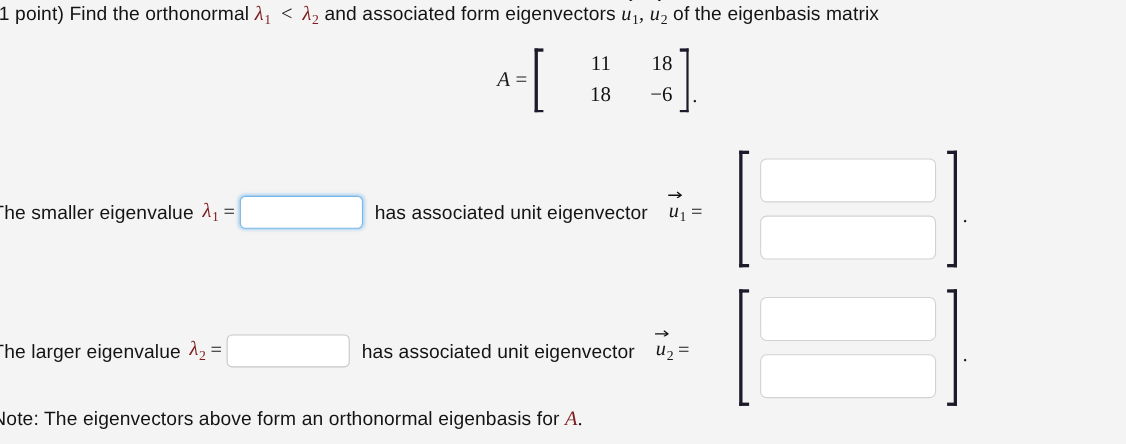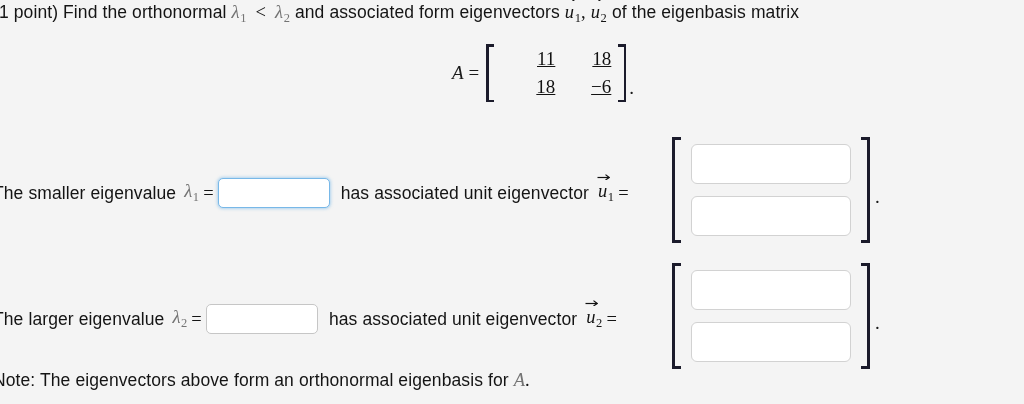--- a/index.html
+++ b/index.html
@@ -29,21 +29,21 @@
     color: #141414;
     white-space: nowrap;
     letter-spacing: 0.1px;
   }
 
   
   .math {
     font-family: "Liberation Serif", serif;
     font-style: italic;
     font-size: 18.5px;
-    color: #737373;
+    color: #7f1d1d;
   }
   .math-up {
     font-family: "Liberation Serif", serif;
     font-style: normal;
     font-size: 18.5px;
     color: #111;
   }
   .sub {
     font-family: "Liberation Serif", serif;
     font-style: normal;
@@ -139,21 +139,20 @@
   .bracket.right > i.b { bottom: 0; }
 
   #matrix-grid {
     display: grid;
     grid-template-columns: 52px 56px;
     row-gap: 6px;
     padding: 4px 6px 4px 8px;
     font-family: "Liberation Serif", serif;
     font-size: 19px;
     color: #111;
-    text-decoration: underline;
   }
   #matrix-grid span {
     text-align: right;
     display: block;
   }
   #matrix-period {
     font-family: "Liberation Serif", serif;
     font-size: 19px;
     align-self: flex-end;
     margin-left: 3px;
@@ -186,21 +185,21 @@
     outline: none;
   }
   .scalar-input.focused {
     border: 1.5px solid #78b8e8;
     box-shadow: 0 0 3px 1px rgba(120,184,232,0.55);
   }
   .scalar-input.blurred {
     border: 1px solid #c6c6c6;
     box-shadow: none;
   }
-  .mid-text { margin: 0 9px 0 11px; }
+  .mid-text { margin: 0 19px 0 11px; }
 
   
   .vector-group {
     position: absolute;
     display: flex;
     align-items: center;
   }
   #vector-group-1 { left: 672px; top: 137px; }
   #vector-group-2 { left: 672px; top: 263px; }
 

